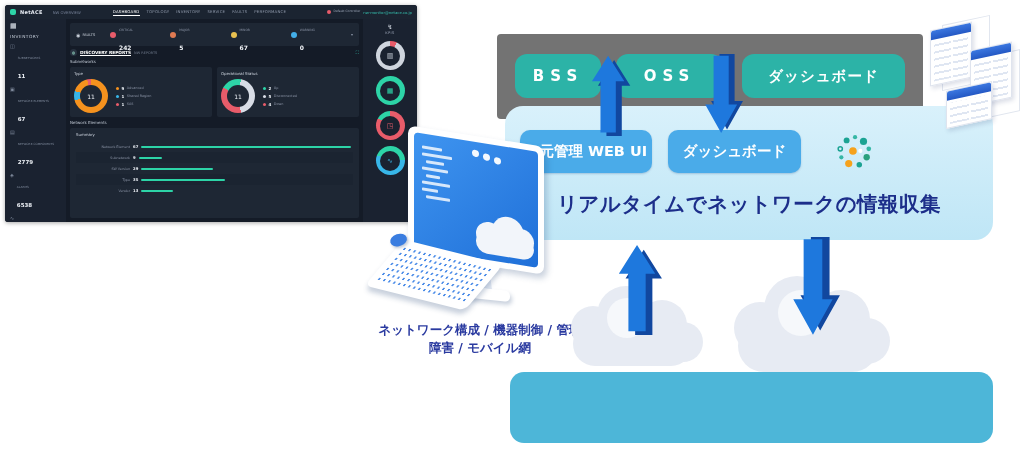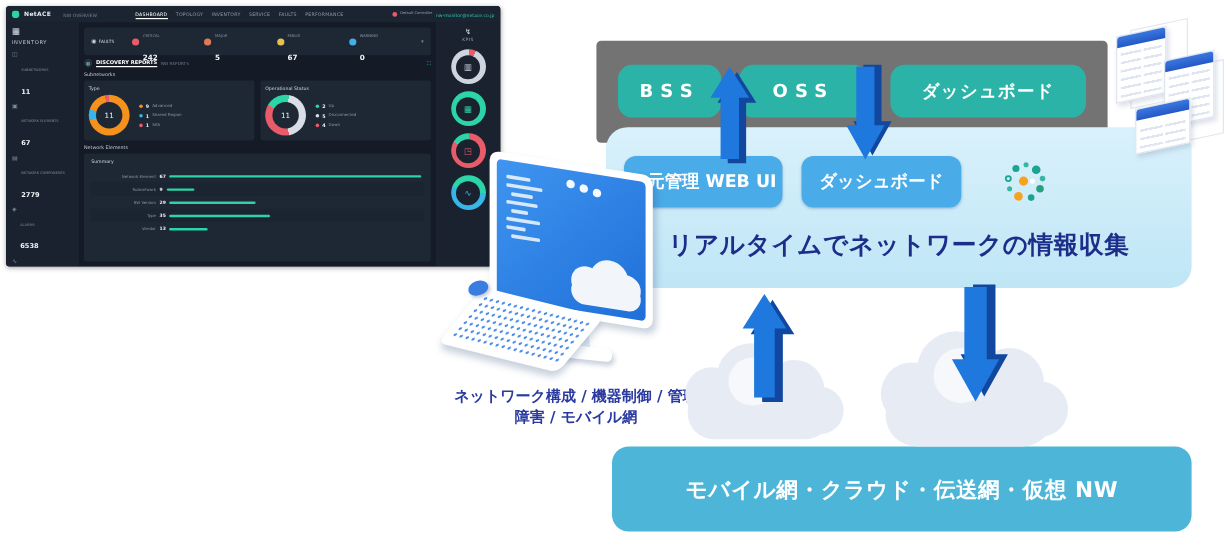--- a/index.html
+++ b/index.html
@@ -457,16 +457,15 @@
   <svg class="arrow" style="left:612px;top:243px;" width="52" height="92" viewBox="0 0 54 96">
     <path d="M26 2 L7 32 L17 32 L17 92 L35 92 L35 32 L45 32 Z" transform="translate(7,5)" fill="#11479f"></path>
     <path d="M26 2 L7 32 L17 32 L17 92 L35 92 L35 32 L45 32 Z" fill="#1e78dd"></path>
   </svg>
   <svg class="arrow" style="left:786px;top:237px;" width="56" height="104" viewBox="0 0 54 100">
     <path d="M17 2 L35 2 L35 60 L45 60 L26 94 L7 60 L17 60 Z" transform="translate(7,-4)" fill="#11479f"></path>
     <path d="M17 2 L35 2 L35 60 L45 60 L26 94 L7 60 L17 60 Z" fill="#1e78dd"></path>
   </svg>
 
   <div class="bottom-box">
-    <span class="l1">モバイル網・クラウド・伝送網・仮想 NW</span>
   </div>
 
 </div>
 
 </body></html>

